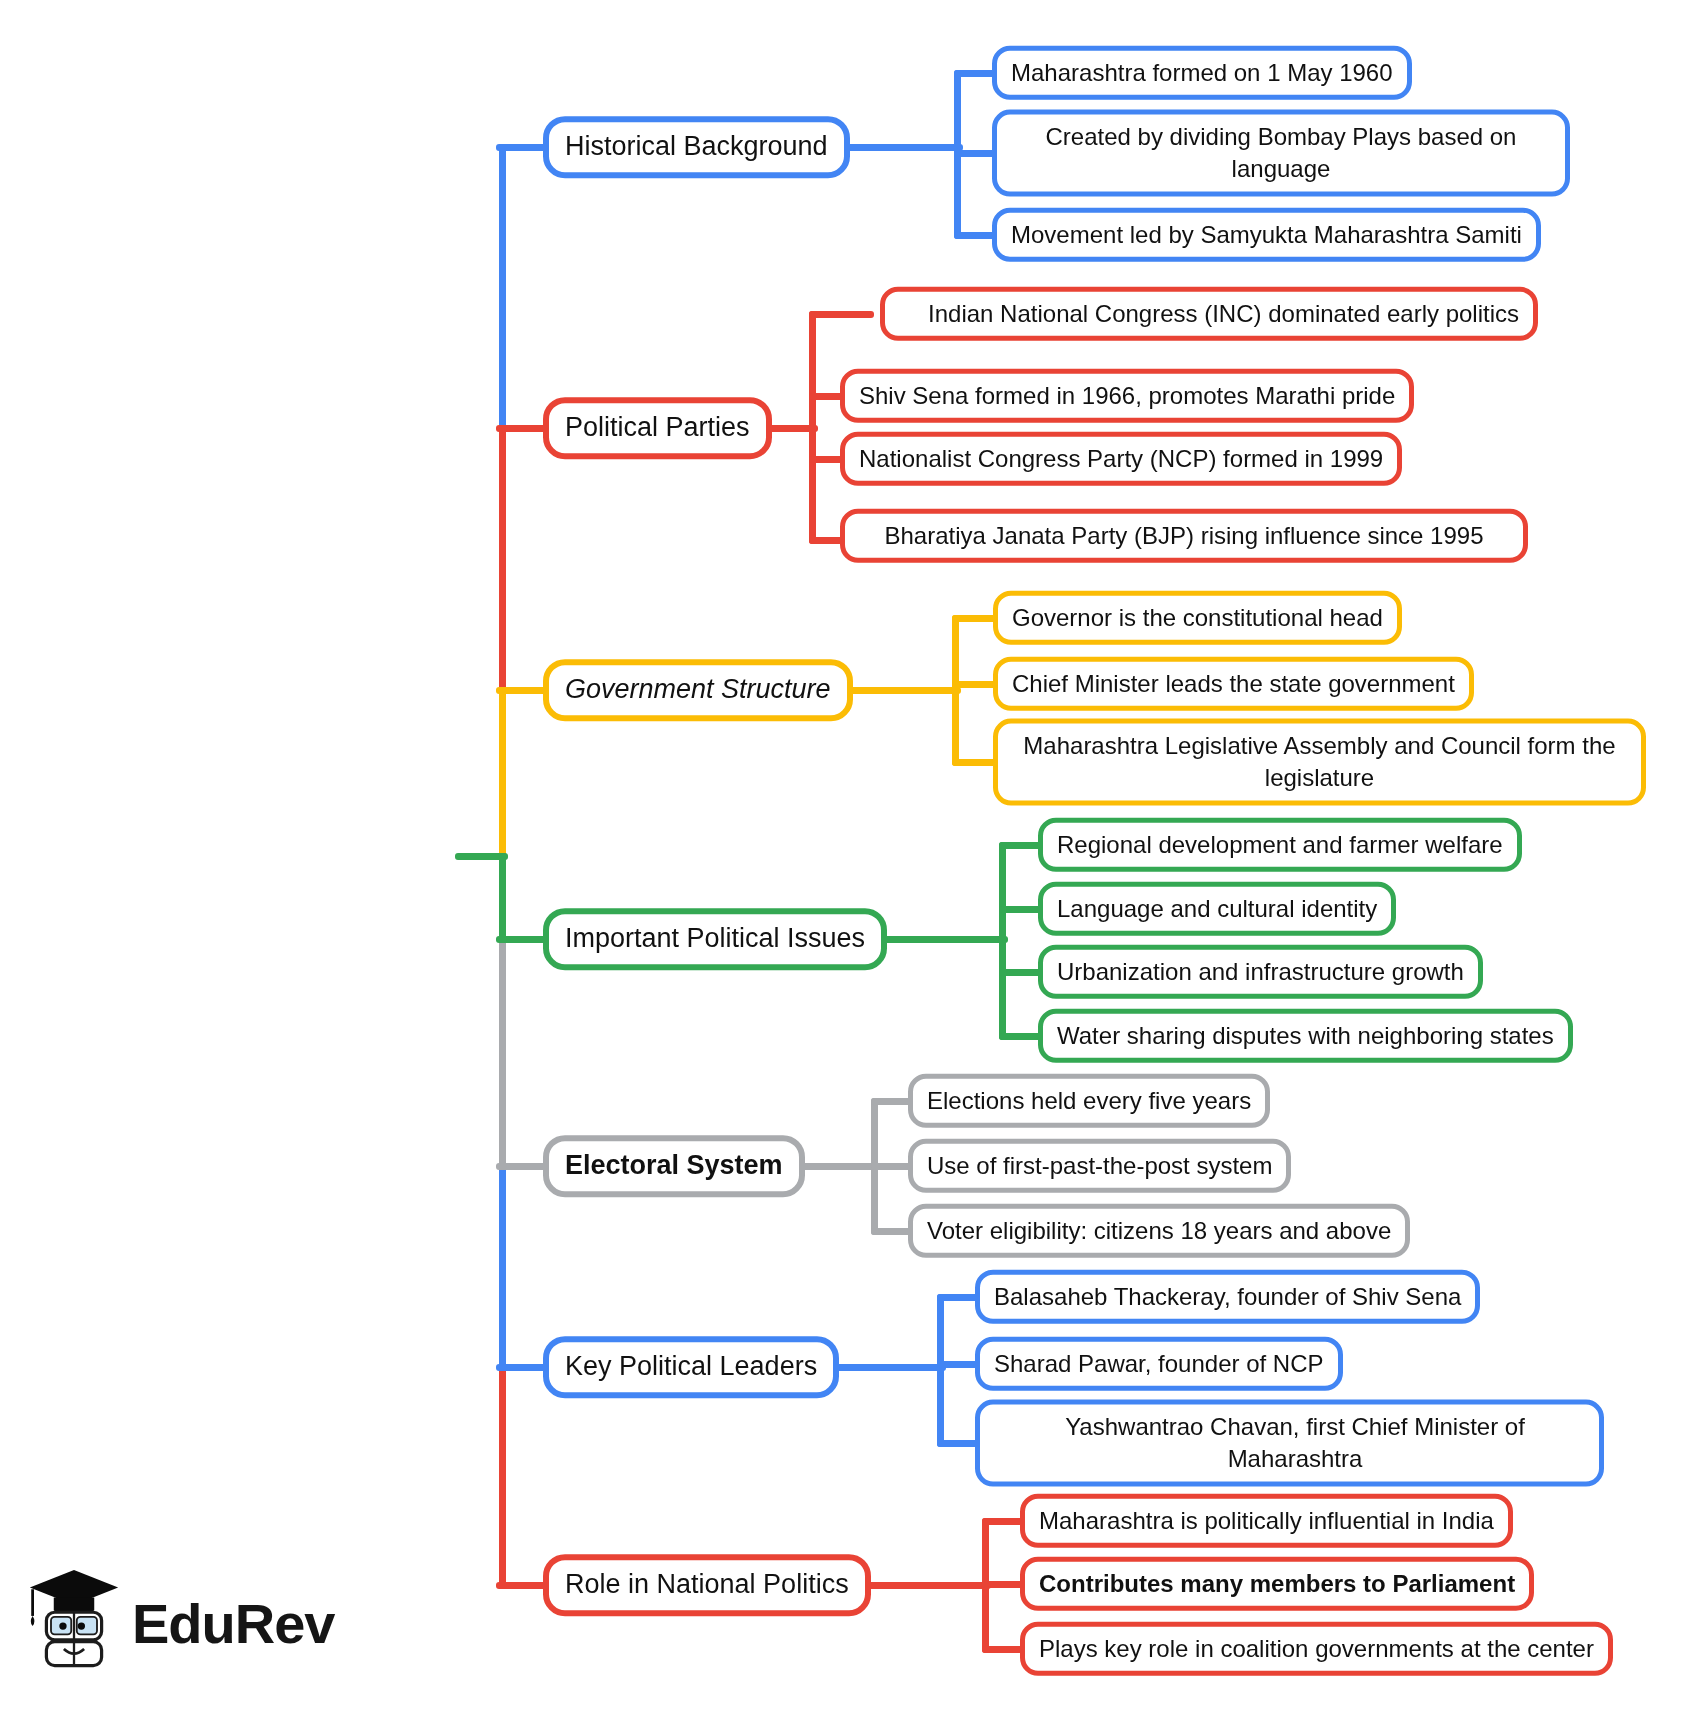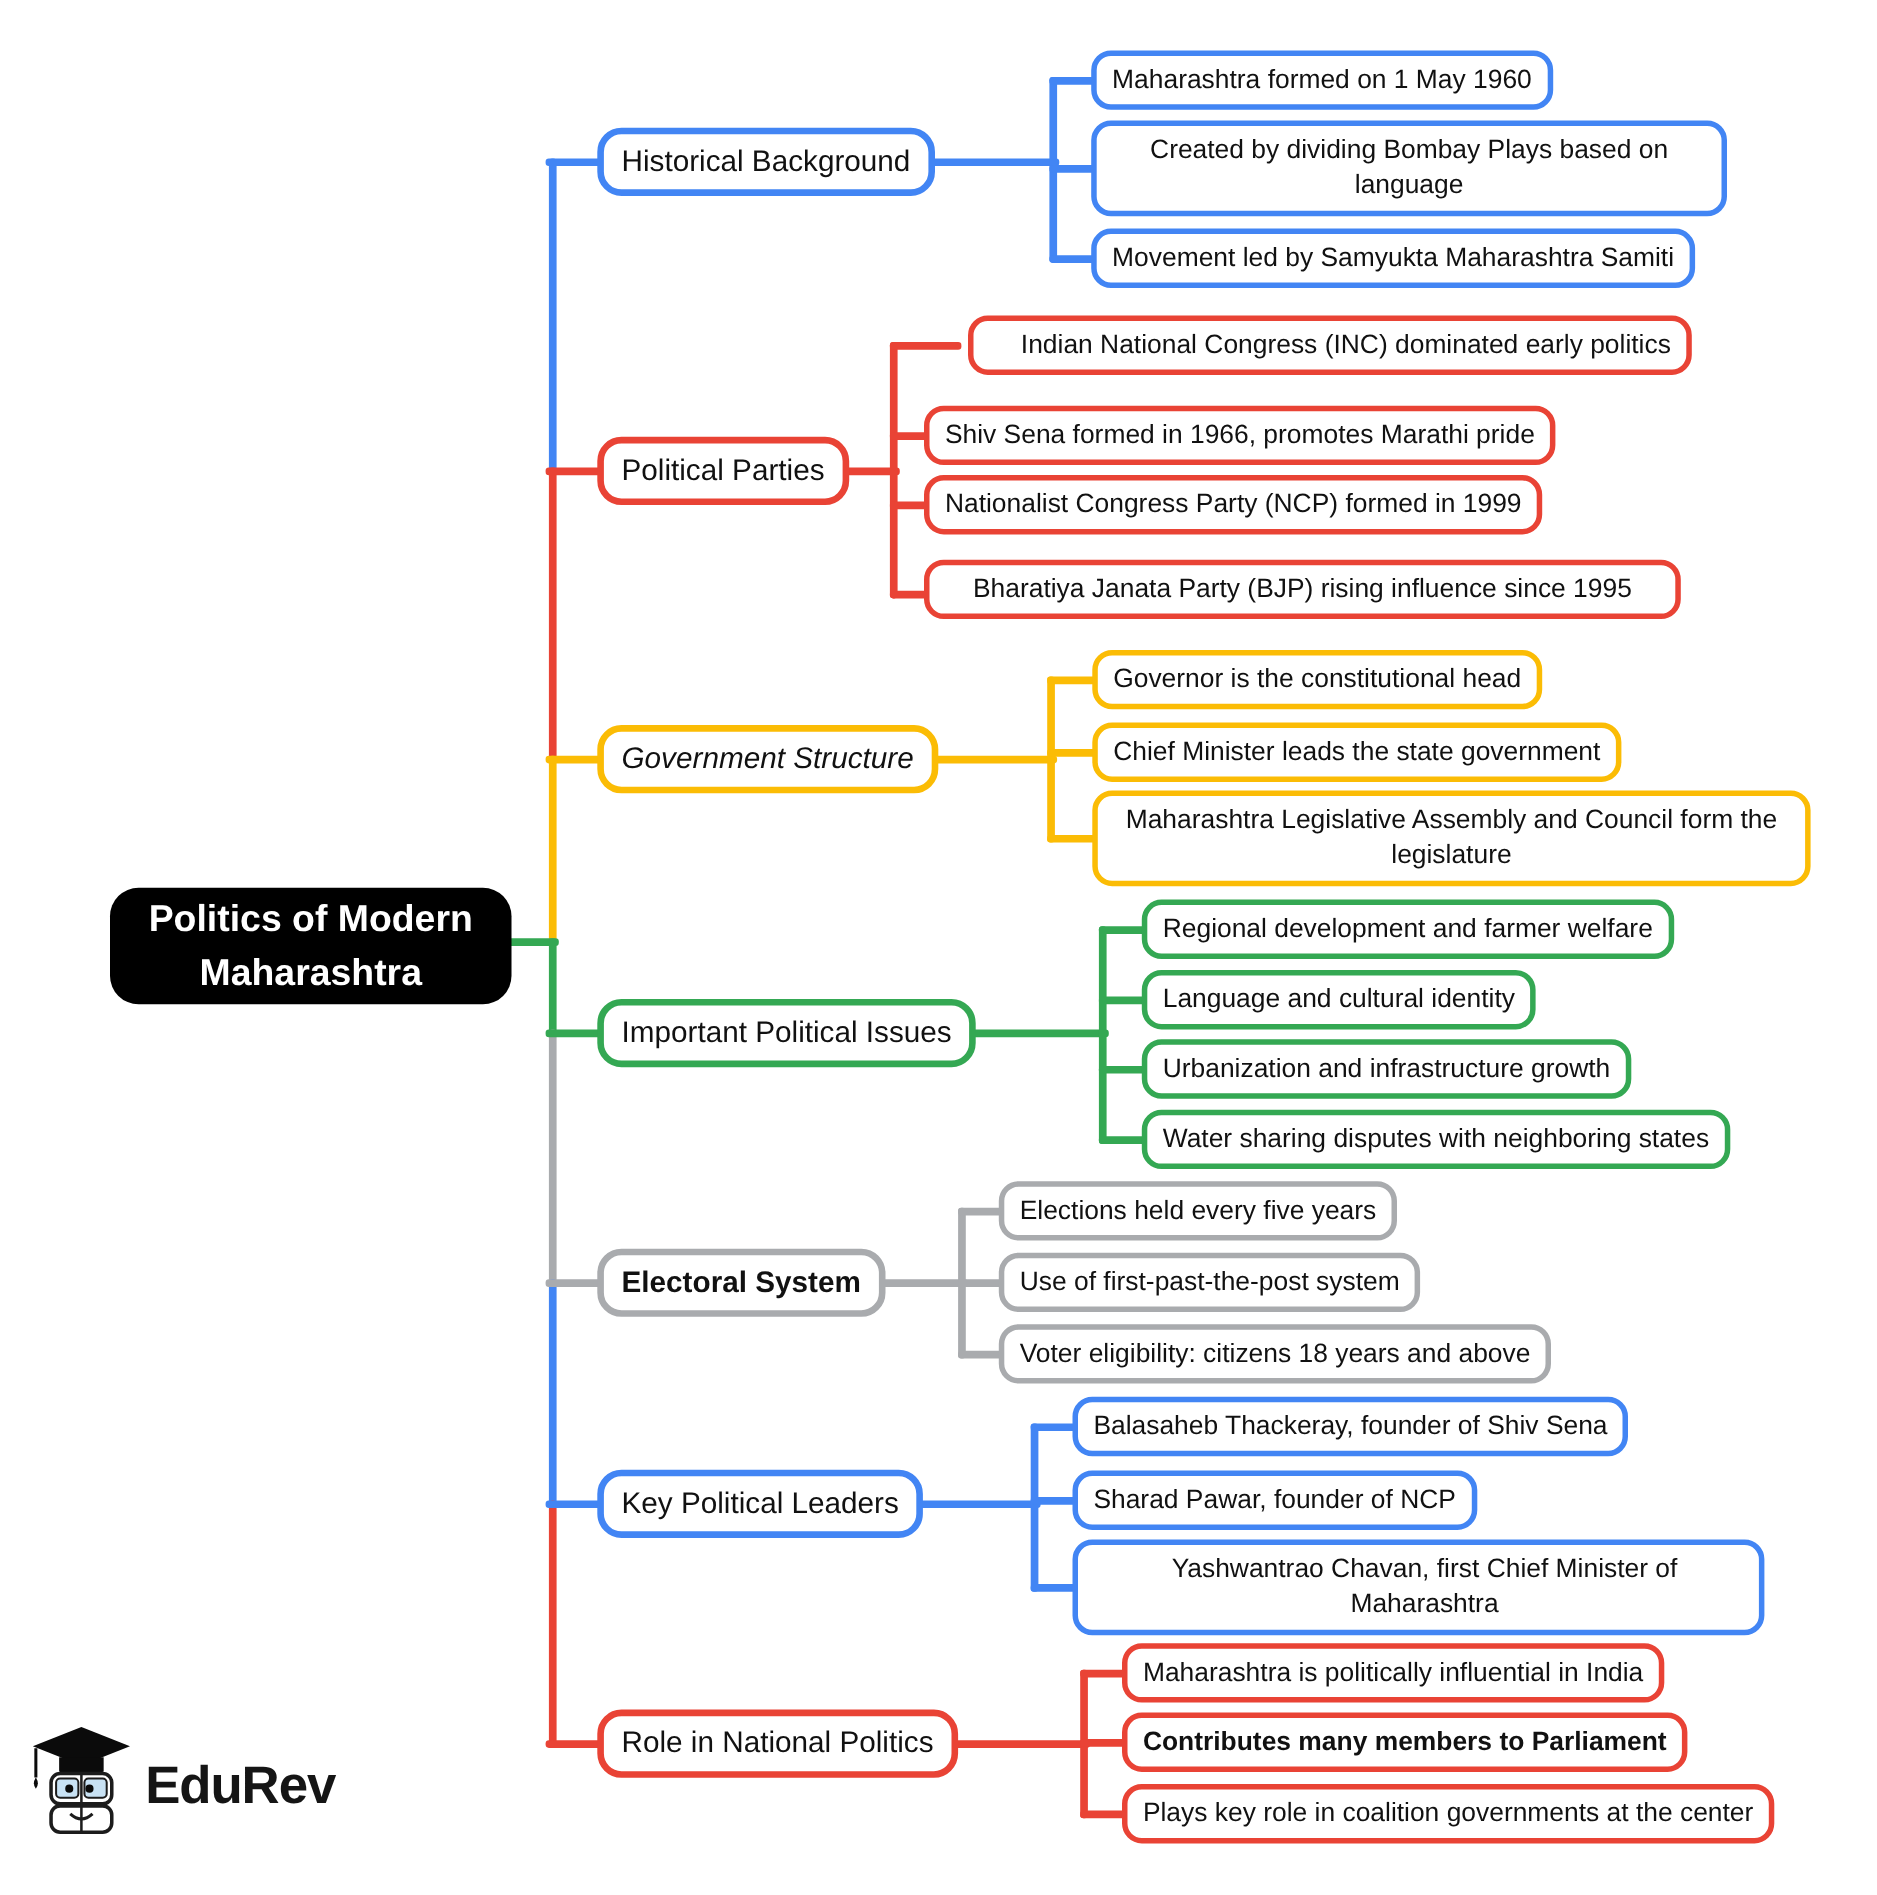--- a/index.html
+++ b/index.html
@@ -21,30 +21,27 @@
     white-space:nowrap;text-align:center;z-index:2;
   }
   .leaf.wrap{white-space:normal;}
   #central-node{
     position:absolute;left:100px;top:807px;width:365px;height:106px;
     background:#000;color:#fff;border-radius:26px;
     display:flex;align-items:center;justify-content:center;text-align:center;
     font-weight:bold;font-size:34px;line-height:1.45;z-index:3;padding:0 8px;box-sizing:border-box;
   }
   #logo{position:absolute;left:28px;top:1568px;display:flex;align-items:center;gap:12px;z-index:3;}
-  #logo-text{font-size:48px;font-weight:bold;color:#151515;letter-spacing:-1px;}
+  #logo-text{font-size:56px;font-weight:bold;color:#151515;letter-spacing:-1px;}
 </style>
 </head>
 <body>
 
 <div id="canvas">
 
-  <div id="central-node" style="background: rgb(0, 0, 0); color: rgb(255, 255, 255);">
-    <span>Politics of Modern Maharashtra</span>
-  </div>
 
   <div id="branches">
       <div class="line" style="left: 498.5px; top: 143.5px; width: 7px; height: 288px; background: rgb(66, 133, 244);"></div>
       <div class="line" style="left: 498.5px; top: 424.5px; width: 7px; height: 269px; background: rgb(233, 67, 53);"></div>
       <div class="line" style="left: 498.5px; top: 686.5px; width: 7px; height: 173px; background: rgb(251, 188, 5);"></div>
       <div class="line" style="left: 498.5px; top: 852.5px; width: 7px; height: 90px; background: rgb(52, 168, 83);"></div>
       <div class="line" style="left: 498.5px; top: 935.5px; width: 7px; height: 234px; background: rgb(169, 171, 174);"></div>
       <div class="line" style="left: 498.5px; top: 1162.5px; width: 7px; height: 208px; background: rgb(66, 133, 244);"></div>
       <div class="line" style="left: 498.5px; top: 1363.5px; width: 7px; height: 225px; background: rgb(233, 67, 53);"></div>
       <div class="line" style="left: 454.5px; top: 852.5px; width: 53px; height: 7px; background: rgb(52, 168, 83);"></div>

